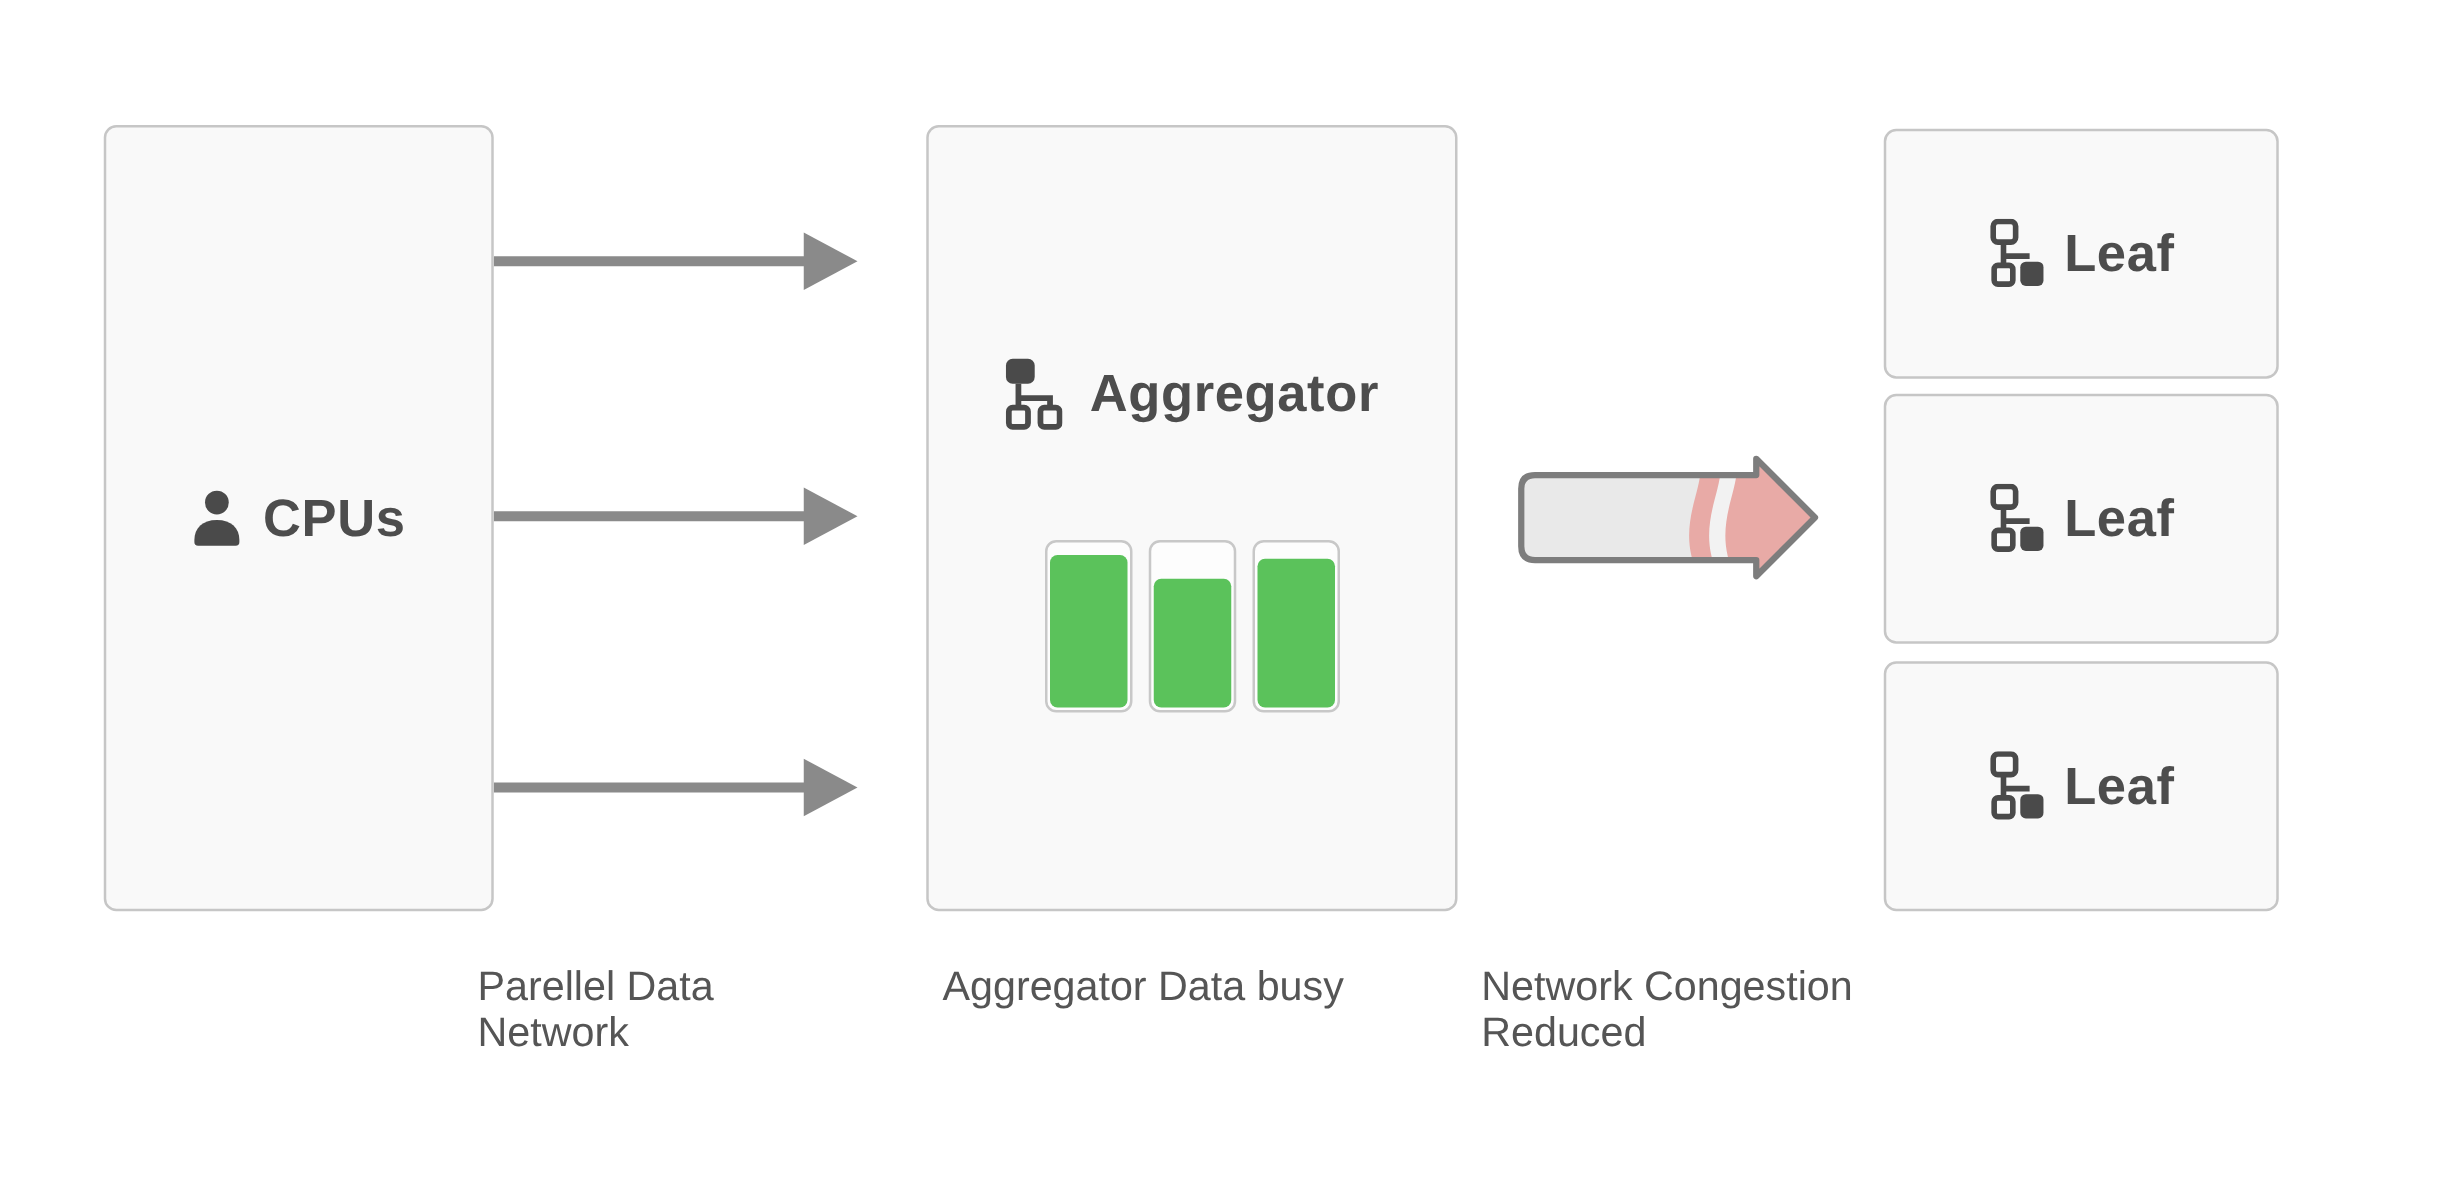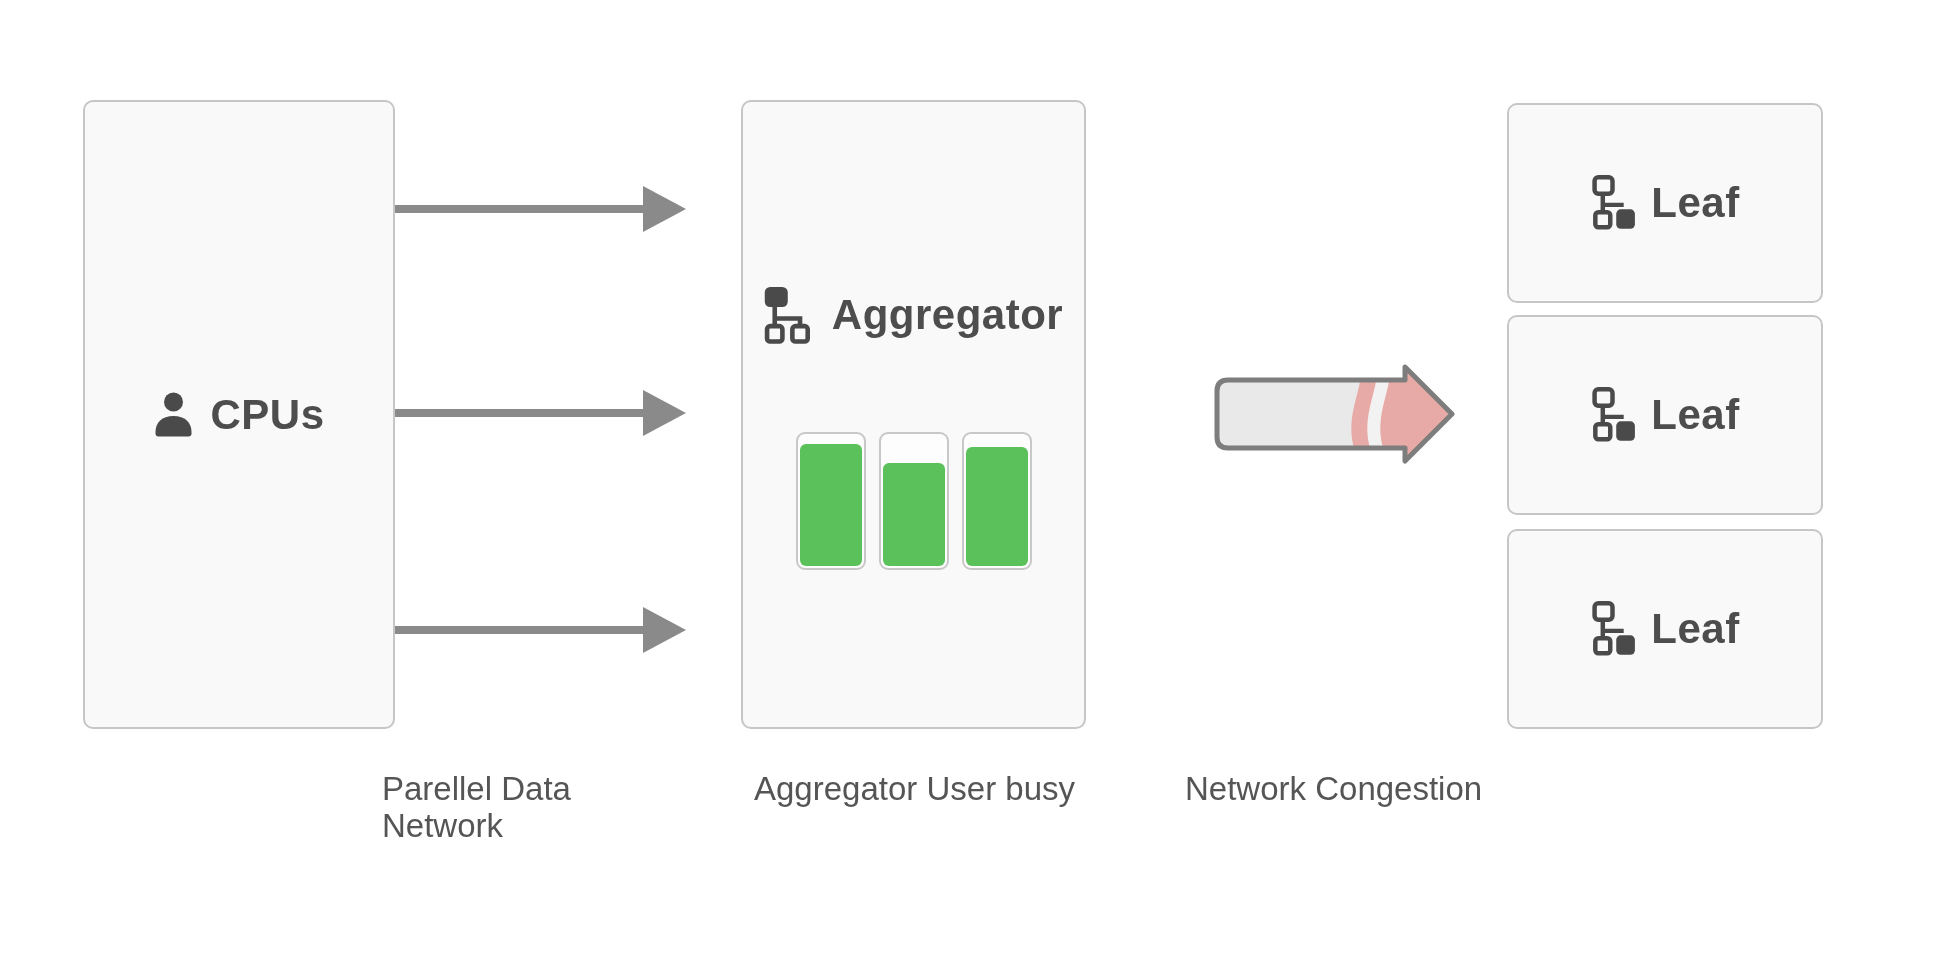--- a/index.html
+++ b/index.html
@@ -26,21 +26,21 @@
     position:absolute;box-sizing:border-box;
     background:var(--box-bg);border:2px solid var(--box-border);border-radius:10px;
   }
   .node-row{
     display:flex;align-items:center;justify-content:center;gap:16px;height:100%;
   }
   .node-label{
     font-size:42px;font-weight:700;color:var(--text-dark);letter-spacing:0.5px;
   }
   .user-box{left:83px;top:100px;width:312px;height:629px;}
-  .agg-box{left:741px;top:100px;width:345px;height:629px;padding-left:45px;}
+  .agg-box{left:741px;top:100px;width:425px;height:629px;padding-left:45px;}
   .leaf-box{left:1507px;width:316px;height:200px;}
   .leaf-1{top:103px;}
   .leaf-2{top:315px;}
   .leaf-3{top:529px;}
   .flow-arrow{position:absolute;left:395px;}
   .flow-1{top:185px;}
   .flow-2{top:389px;}
   .flow-3{top:606px;}
   .agg-title-row{
     position:absolute;left:0;right:0;top:184px;
@@ -183,19 +183,20 @@
       </span>
       <span class="node-label">Leaf</span>
     </div>
   </div>
 
   <div class="caption caption-1">
     <div>Parellel Data</div>
     <div>Network</div>
   </div>
   <div class="caption caption-2">
-    <div>Aggregator User busy</div>
+    <div>Aggregator Data busy</div>
   </div>
   <div class="caption caption-3">
     <div>Network Congestion</div>
+    <div>Reduced</div>
   </div>
 
 </div>
 
 </body></html>

